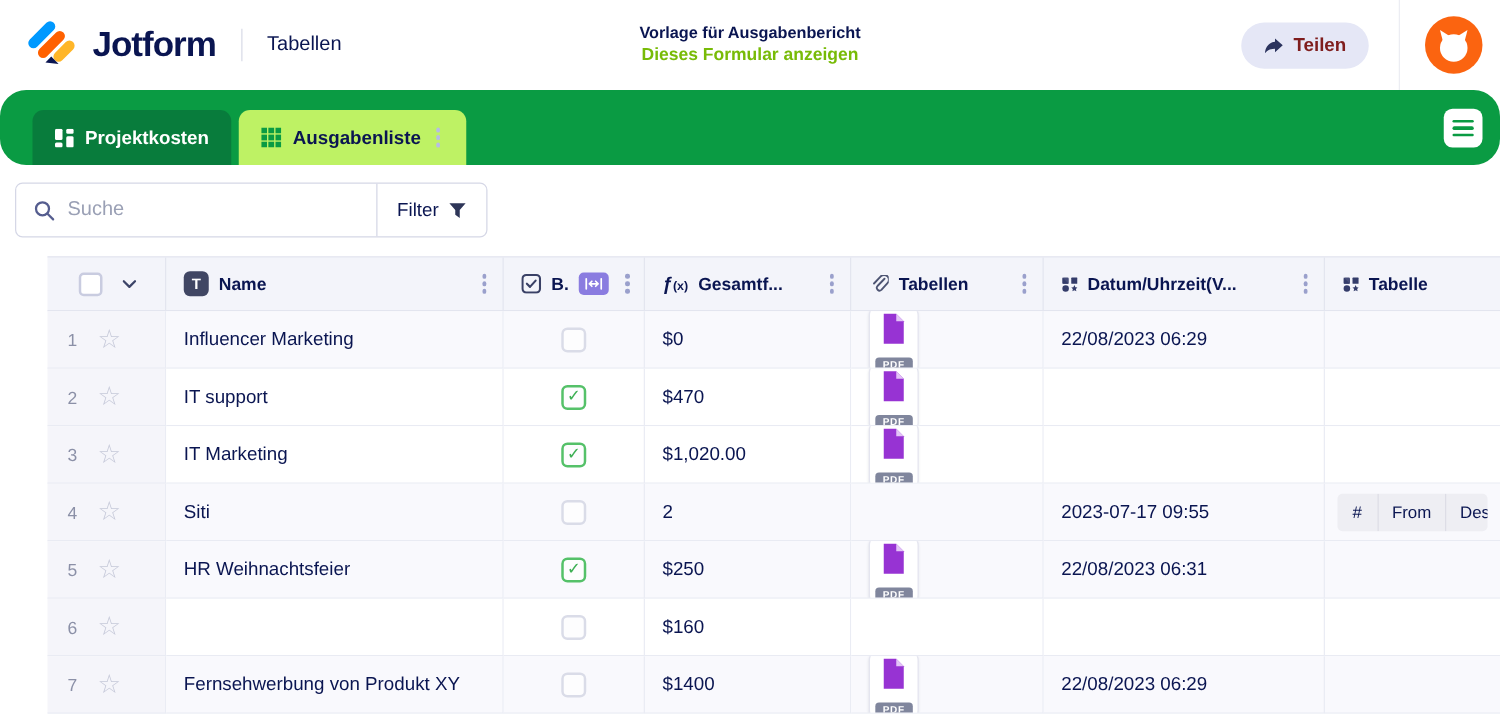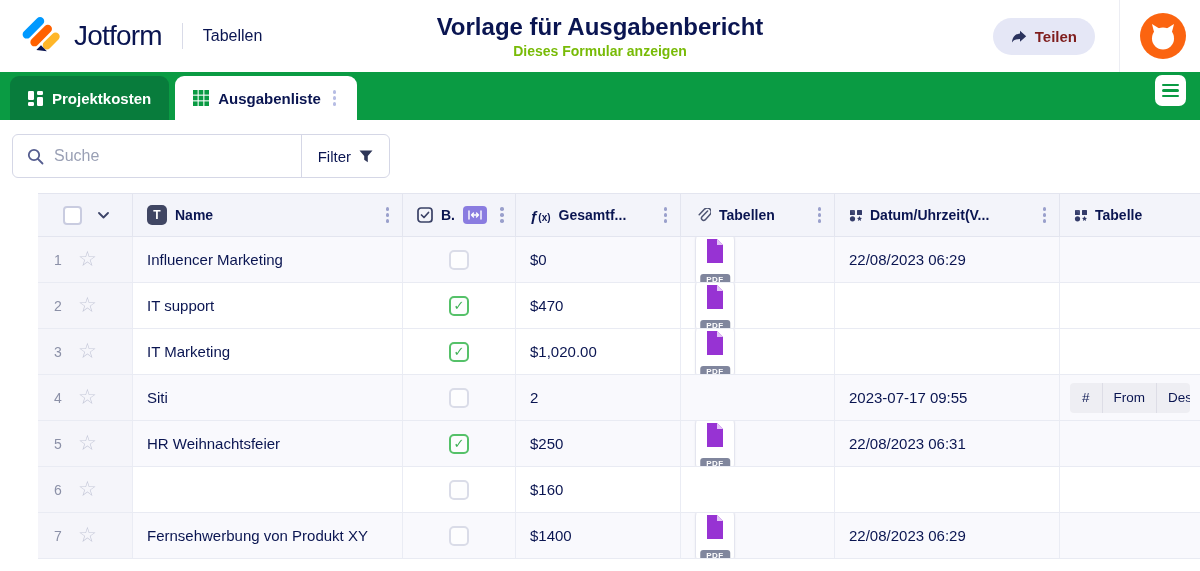--- a/index.html
+++ b/index.html
@@ -3,40 +3,40 @@
 <meta charset="utf-8">
 <style>
   * { margin:0; padding:0; box-sizing:border-box; }
   html,body { width:1200px; height:571px; overflow:hidden; background:#fff;
     font-family:"Liberation Sans","DejaVu Sans",sans-serif; color:#0a1551; }
 
   
   .topbar { position:relative; height:72px; background:#fff; display:flex; align-items:center; }
   .topbar-left { display:flex; align-items:center; padding-left:20px; gap:12px; }
   .logo { width:42px; height:42px; display:flex; align-items:center; justify-content:center; cursor:pointer; }
-  .brand { font-size:28px; font-weight:normal; letter-spacing:-0.8px; color:#0a1551; }
+  .brand { font-size:28px; font-weight:bold; letter-spacing:-0.8px; color:#0a1551; }
   .hdiv { width:1px; height:26px; background:#d9dbe8; margin:0 8px; }
   .product { font-size:16px; color:#0a1551; }
   .topbar-center { position:absolute; left:50%; top:50%; transform:translate(-50%,-50%); text-align:center; width:500px; }
-  .page-title { font-size:24px; font-weight:bold; color:#0a1551; line-height:1.25; }
+  .page-title { font-size:13px; font-weight:bold; color:#0a1551; line-height:1.25; }
   .subtitle-link { font-size:14px; font-weight:bold; color:#78bb07; cursor:pointer; text-decoration:none; display:inline-block; margin-top:1px; }
   .topbar-right { position:absolute; right:0; top:0; height:72px; display:flex; align-items:center; }
   .share-btn { display:flex; align-items:center; gap:8px; height:37px; padding:0 18px; border:none;
     background:#e5e7f6; border-radius:19px; color:#7f1d1d; font-size:15px; font-weight:bold;
     font-family:inherit; cursor:pointer; }
   .vline { width:1px; height:72px; background:#ecedf3; margin:0 20px 0 24px; }
   .avatar { width:46px; height:46px; border-radius:50%; background:#fb6410; margin-right:14px;
     display:flex; align-items:center; justify-content:center; cursor:pointer; }
 
   
-  .tabbar { height:48px; background:#0a9b43; display:flex; align-items:flex-end; padding-left:10px; }
+  .tabbar { height:60px; background:#0a9b43; display:flex; align-items:flex-end; padding-left:26px;border-radius:21px; }
   .tab { height:44px; display:flex; align-items:center; gap:9px; padding:0 18px;
     border-radius:9px 9px 0 0; font-size:15px; font-weight:bold; cursor:pointer; white-space:nowrap; }
   .tab-dark { background:#087c3c; color:#fff; margin-right:6px; }
-  .tab-active { background:#ffffff; color:#0a1551; }
+  .tab-active { background:#bef264; color:#0a1551; }
   .kebab { display:inline-flex; flex-direction:column; gap:2.5px; padding:3px; cursor:pointer; }
   .kebab i { width:3.5px; height:3.5px; border-radius:50%; background:#9aa0cc; }
   .tab-active .kebab i { background:#b7bde4; }
   .list-btn { margin:0 14px 14px auto; width:31px; height:31px; border:none; border-radius:7px;
     background:#fff; display:flex; flex-direction:column; align-items:center; justify-content:center;
     gap:2.8px; cursor:pointer; }
   .list-btn i { width:17px; height:2.8px; border-radius:2px; background:#0a9b43; }
 
   
   .toolbar { height:73px; padding:14px 0 0 12px; background:#fff; }

